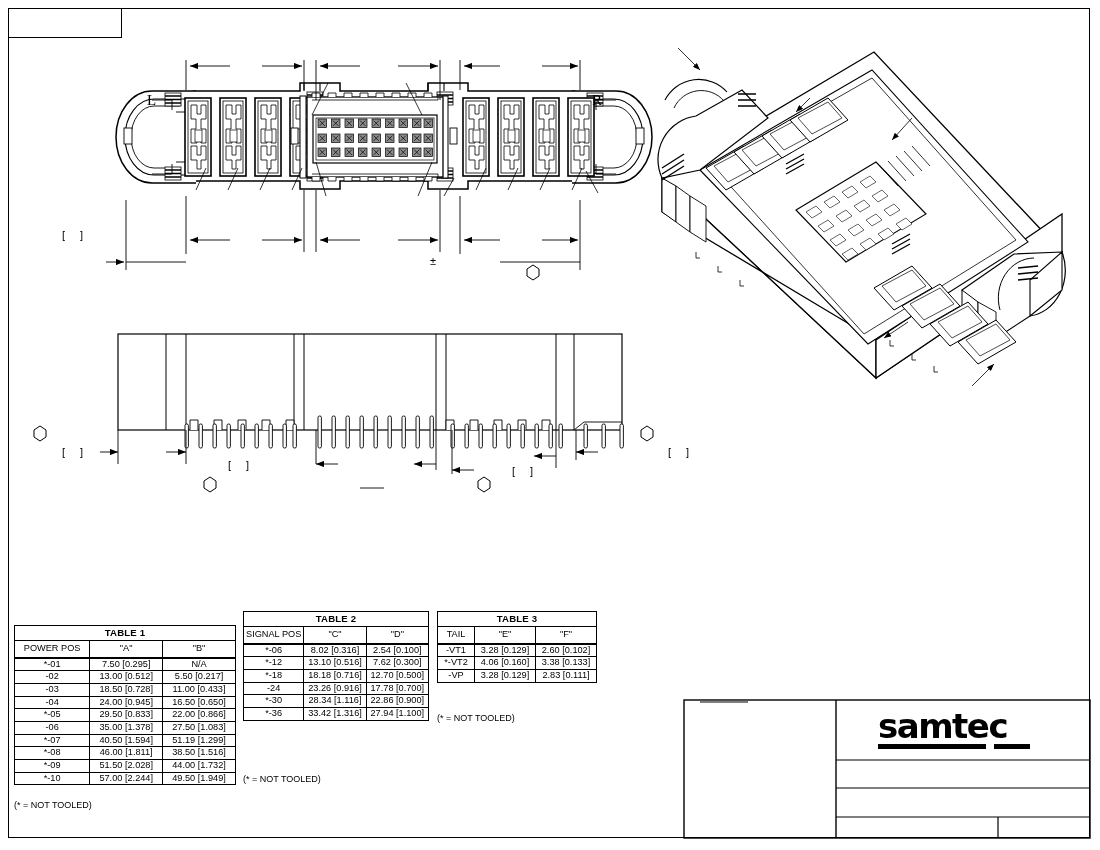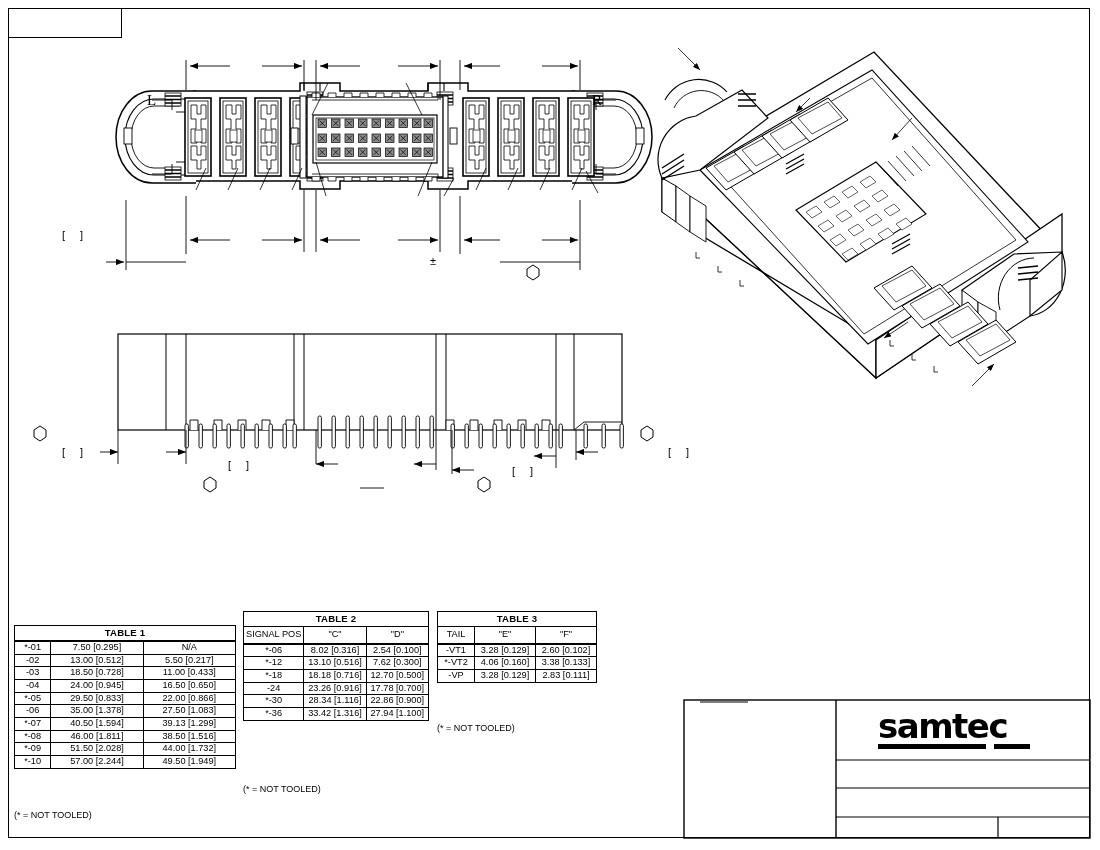--- a/index.html
+++ b/index.html
@@ -13,21 +13,21 @@
   svg{display:block;}
   .dwg{position:absolute;left:0;top:0;width:1100px;height:850px;pointer-events:none;}
   
   .tbl{position:absolute;border-collapse:collapse;background:#fff;
        font-size:9.2px;line-height:1.05;}
   .tbl td,.tbl th{border:0.9px solid #000;text-align:center;
        padding:1px 3px;font-weight:normal;white-space:nowrap;}
   .tbl .ttl{font-weight:bold;font-size:9.6px;padding:2px 0;letter-spacing:.2px;}
   .tbl .hd{font-size:9.2px;padding:3px 2px;}
   .tbl .thick-top td{border-top:2.2px solid #000;border-radius:6px;}
-  .note{position:absolute;font-size:9px;white-space:nowrap;margin-top:10px;}
+  .note{position:absolute;font-size:9px;white-space:nowrap;}
   .logo{position:absolute;font-family:"DejaVu Sans", sans-serif;font-weight:bold;
         font-size:34px;letter-spacing:-1.5px;color:#000;}
   .dimtxt{position:absolute;font-size:11px;letter-spacing:6px;white-space:nowrap;}
   .plusminus{position:absolute;font-size:11px;}
   .lr{position:absolute;font-size:15px;font-family:"Liberation Serif",serif;}
 </style>
 </head>
 <body>
 
 <div class="sheet">
@@ -405,20 +405,25 @@
   <div class="dimtxt" style="left:228px;top:459px;">[    ]</div>
   <div class="dimtxt" style="left:512px;top:465px;">[    ]</div>
   <div class="dimtxt" style="left:668px;top:446px;">[    ]</div>
   <div class="plusminus" style="left:430px;top:255px;">±</div>
 
   <table class="tbl" style="left:14px;top:577px;width:222px;margin-top:48px;">
     <tbody>
         <tr>
           <td class="ttl" colspan="3">TABLE 1</td>
         </tr>
+    <tr>
+      <td class="hd" style="width:76px;">POWER POS</td>
+      <td class="hd" style="width:73px;">"A"</td>
+      <td class="hd" style="width:73px;">"B"</td>
+    </tr>
     <tr class="thick-top">
       <td>*-01</td>
       <td>7.50 [0.295]</td>
       <td>N/A</td>
     </tr>
     <tr>
       <td>-02</td>
       <td>13.00 [0.512]</td>
       <td>5.50 [0.217]</td>
     </tr>
@@ -438,21 +443,21 @@
       <td>22.00 [0.866]</td>
     </tr>
     <tr>
       <td>-06</td>
       <td>35.00 [1.378]</td>
       <td>27.50 [1.083]</td>
     </tr>
     <tr>
       <td>*-07</td>
       <td>40.50 [1.594]</td>
-      <td>39.13 [1.299]</td>
+      <td>51.19 [1.299]</td>
     </tr>
     <tr>
       <td>*-08</td>
       <td>46.00 [1.811]</td>
       <td>38.50 [1.516]</td>
     </tr>
     <tr>
       <td>*-09</td>
       <td>51.50 [2.028]</td>
       <td>44.00 [1.732]</td>

